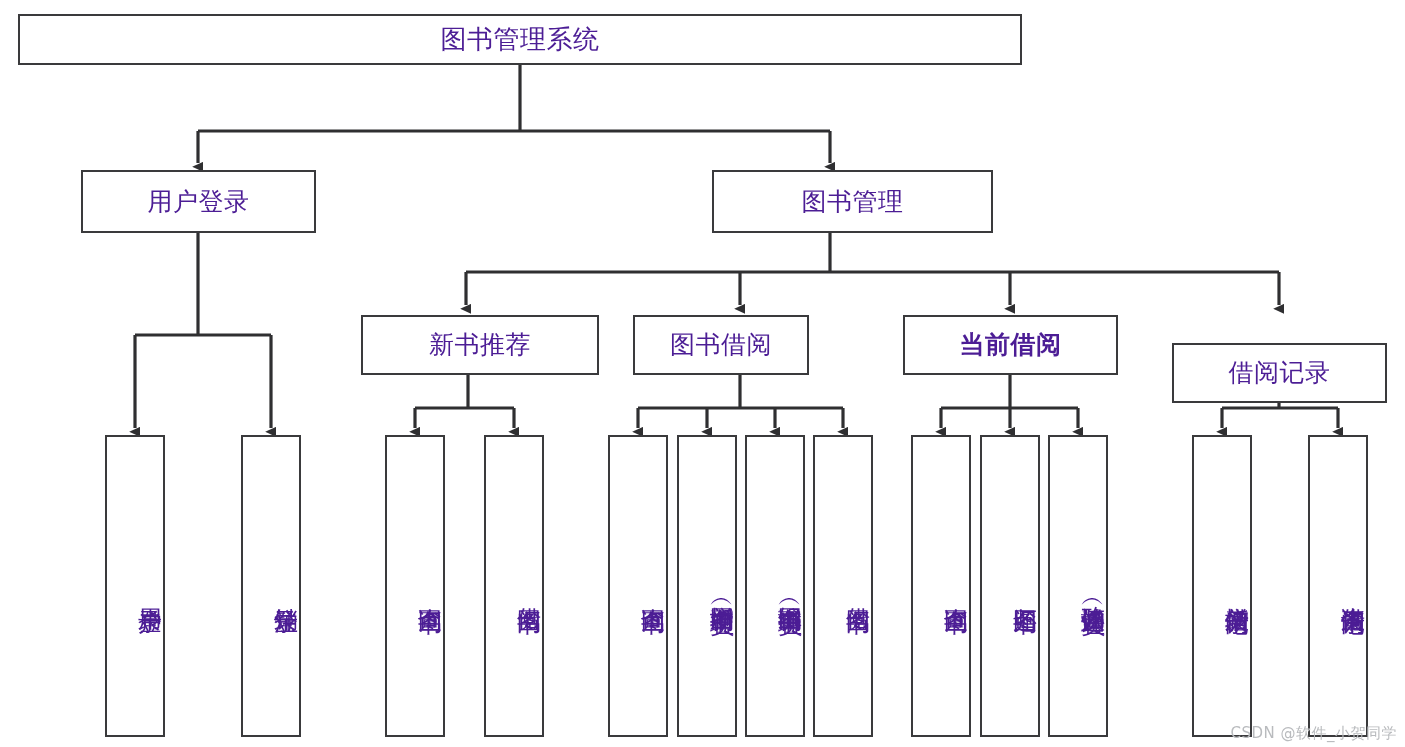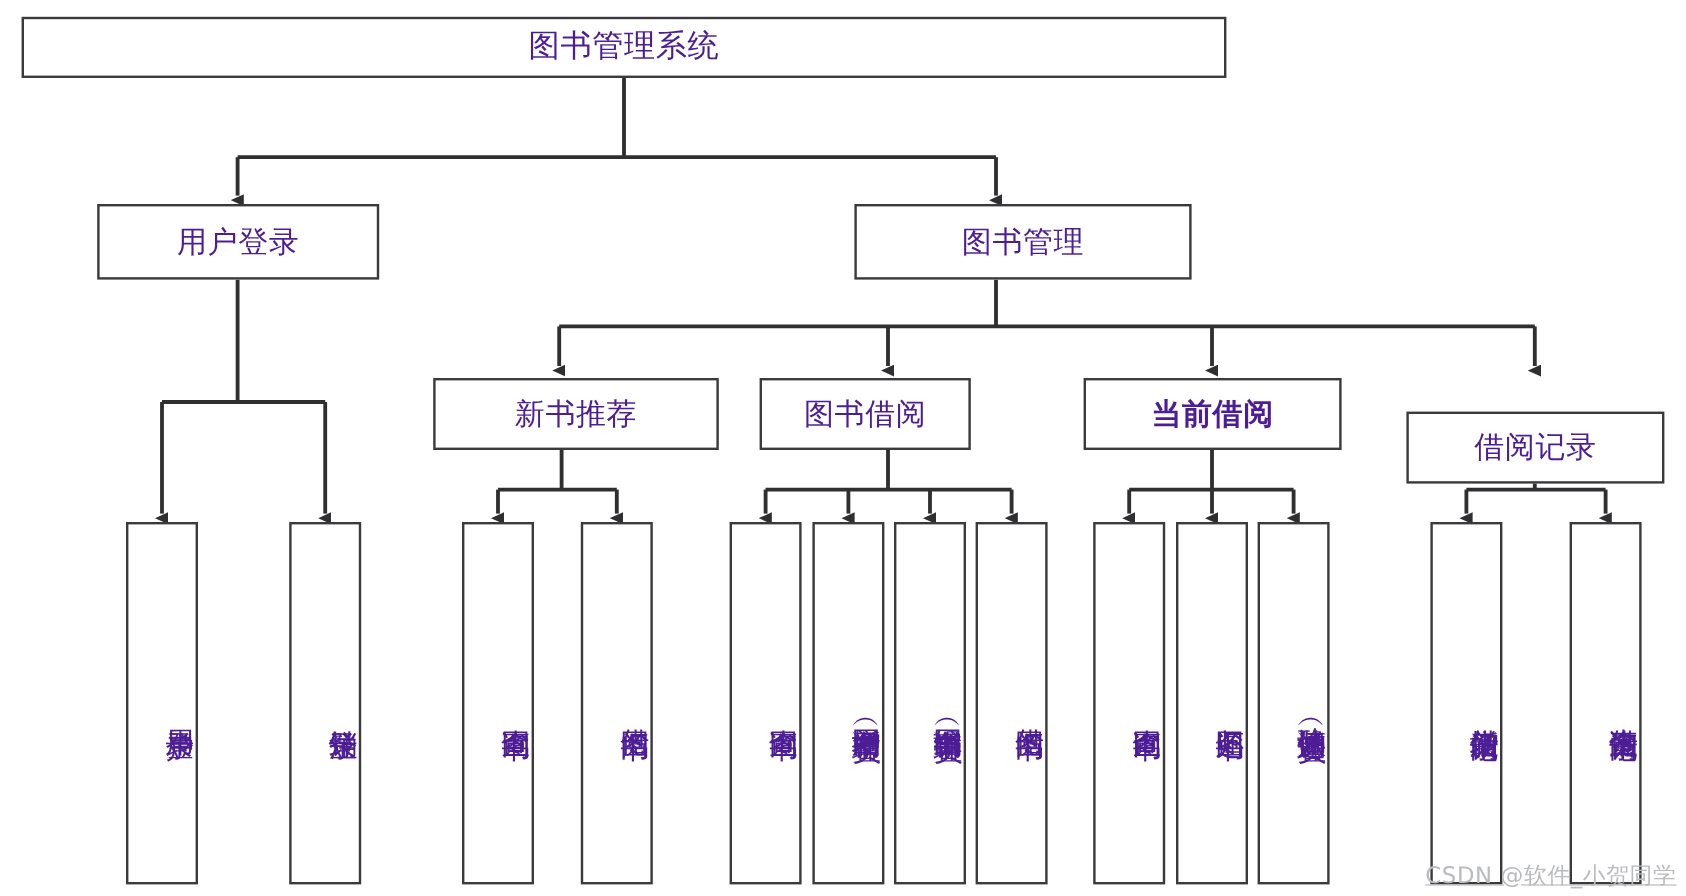--- a/index.html
+++ b/index.html
@@ -58,25 +58,24 @@
     text-align: start;
   }
   #root-node {
     left: 18px; top: 14px; width: 1004px; height: 51px;
     font-size: 26px;
   }
   #wm {
     position: absolute;
     right: 8px;
     bottom: 4px;
-    font-size: 19px;
+    font-size: 15px;
     color: #b9bbbe;
     white-space: nowrap;
     letter-spacing: 0.5px;
-    text-decoration: underline;
   }
 </style>
 </head>
 <body>
 
 <div id="diagram-root">
 
   <svg id="diagram-svg" viewBox="0 0 1405 747" xmlns="http://www.w3.org/2000/svg">
     <defs>
       <marker id="arrow" markerWidth="10" markerHeight="11" refX="1.2" refY="5.2" orient="auto" markerUnits="userSpaceOnUse">

